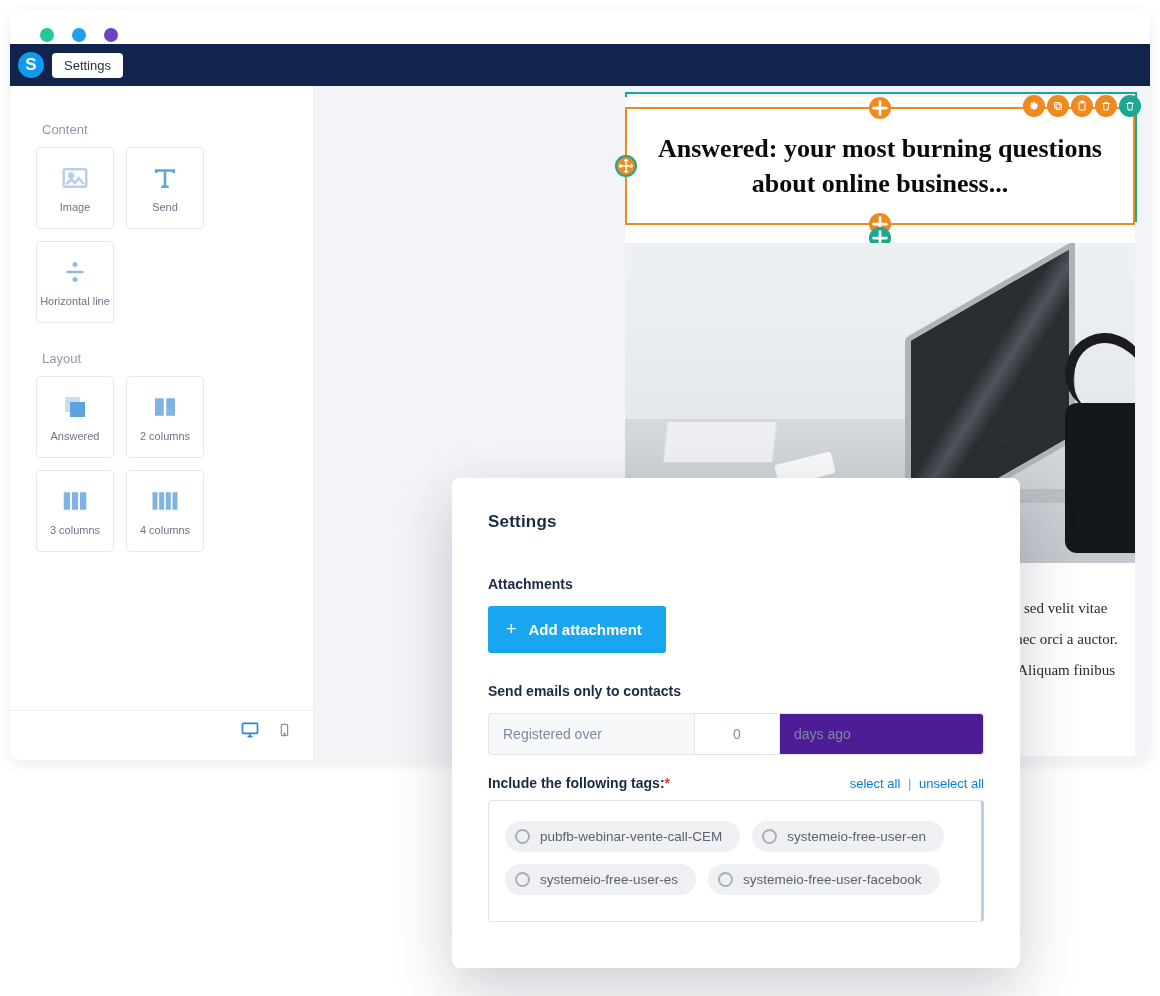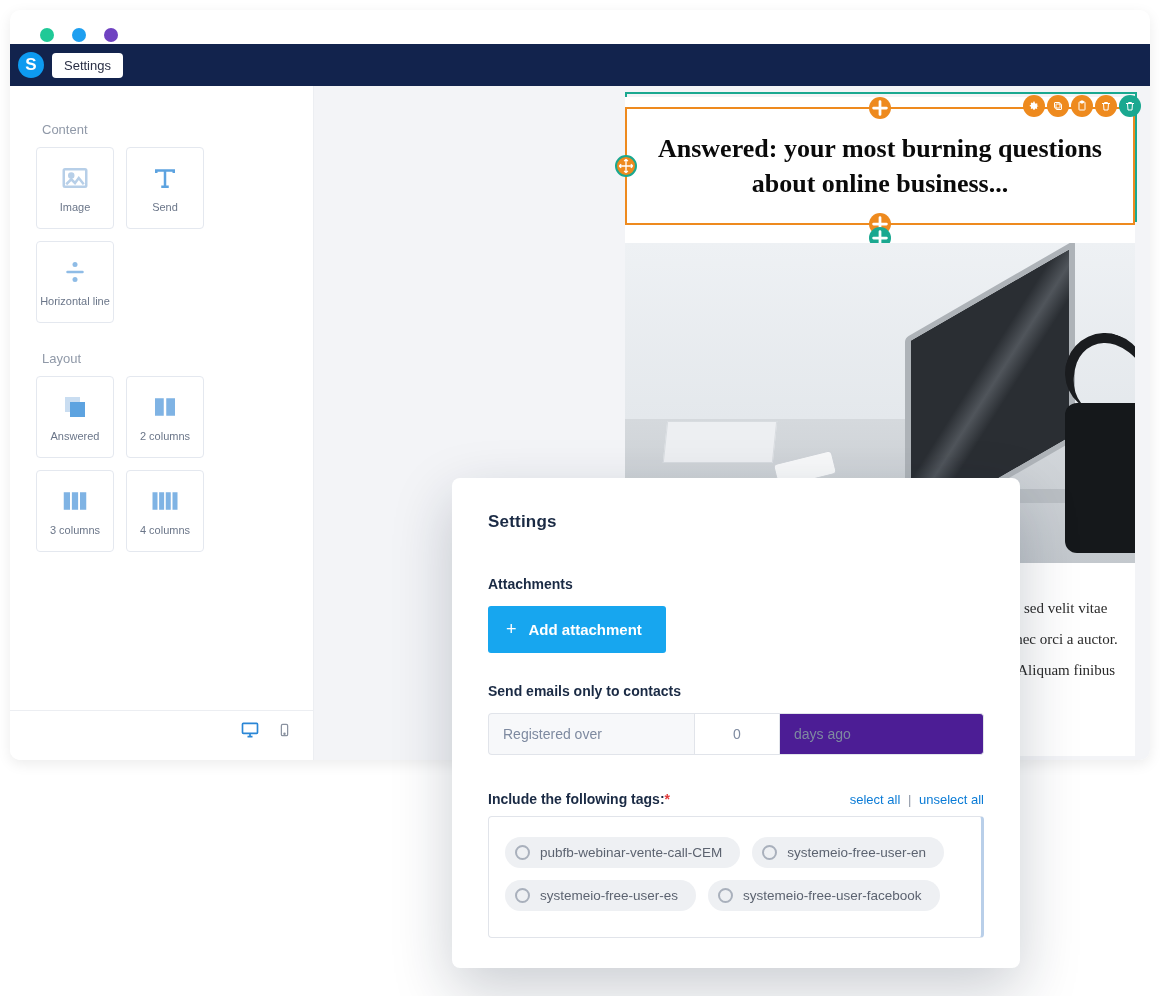--- a/index.html
+++ b/index.html
@@ -62,21 +62,21 @@
   .dialog {
     position: absolute; left: 452px; top: 478px; width: 568px; height: 490px;
     background: #fff; border-radius: 8px; box-shadow: 0 22px 60px rgba(20,30,55,0.22);
     padding: 34px 36px 0 36px; overflow: hidden;
     font-family: "Helvetica Neue", Arial, sans-serif;
   }
   .dialog h2 { font-size: 17px; font-weight: 700; color: #1a2a44; margin-bottom: 44px; letter-spacing: .2px; }
   .dlabel { font-size: 14px; font-weight: 600; color: #1a2a44; margin-bottom: 14px; }
   .add-btn { background: #17a6ef; color: #fff; border: none; border-radius: 3px; padding: 13px 24px 13px 18px; font-size: 15px; font-weight: 600; display: inline-flex; align-items: center; gap: 12px; cursor: pointer; margin-bottom: 30px; }
   .add-btn .plus { font-size: 18px; font-weight: 300; }
-  .row3 { display: flex; gap: 0; margin-bottom: 36px; }
+  .row3 { display: flex; gap: 0; margin-bottom: 20px; }
   .sel, .num, .after { height: 42px; border: 1px solid #e1e4ea; font-size: 14px; color: #7e8aa0; display: flex; align-items: center; }
   .sel { width: 206px; padding: 0 14px; background: #f7f8fa; border-radius: 4px 0 0 4px; border-right: none; }
   .num { width: 86px; justify-content: center; background: #fff; }
   .after { flex: 1; padding: 0 14px; background: #4c1d95; border-radius: 0 4px 4px 0; border-left: none; }
   .tag-head { display: flex; justify-content: space-between; align-items: center; margin-bottom: 9px; }
   .tag-head .left { font-size: 14px; font-weight: 600; color: #1a2a44; }
   .tag-head .left .req { color: #e23b3b; }
   .tag-head .right { font-size: 13px; color: #0a7bd6; }
   .tag-head .right .sep { color: #8c95a4; margin: 0 4px; }
   .tag-head .right span.link { cursor: pointer; }

